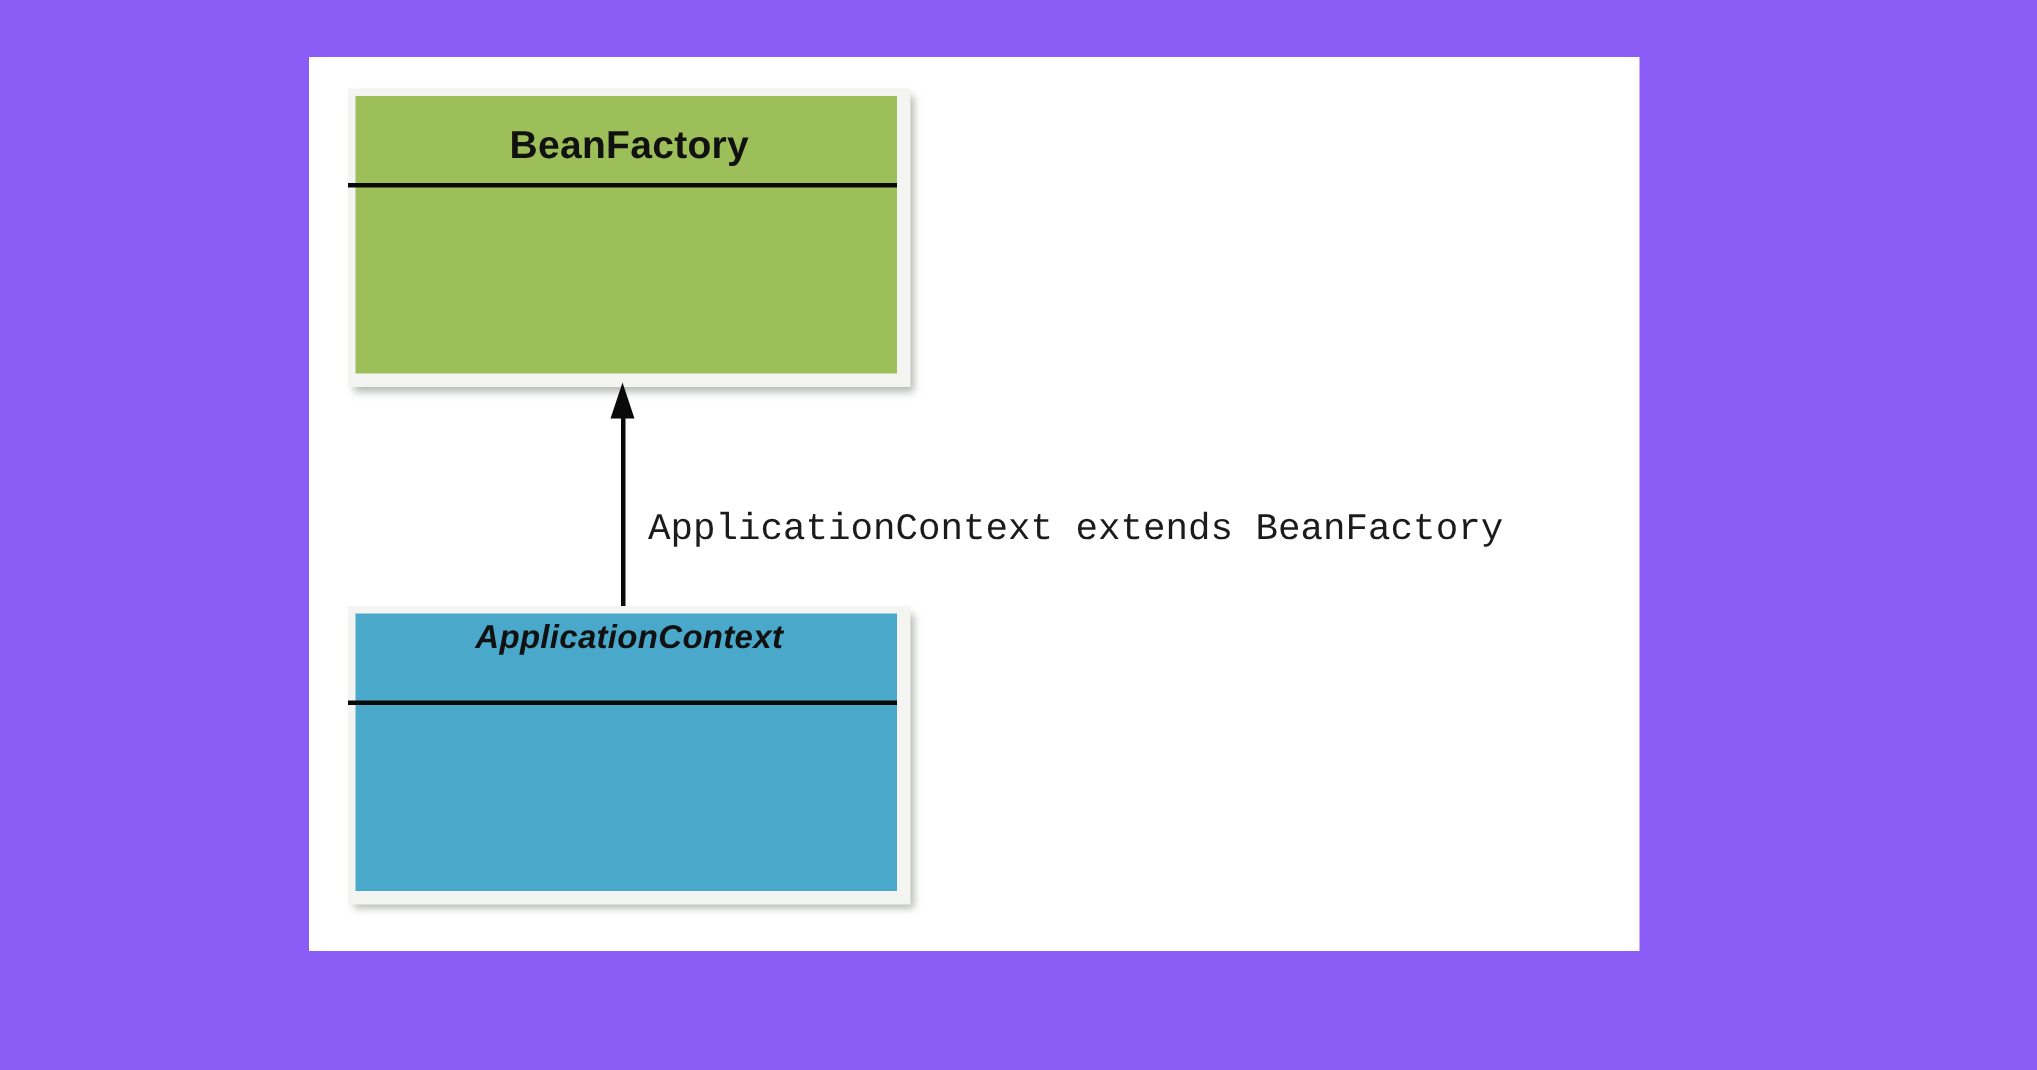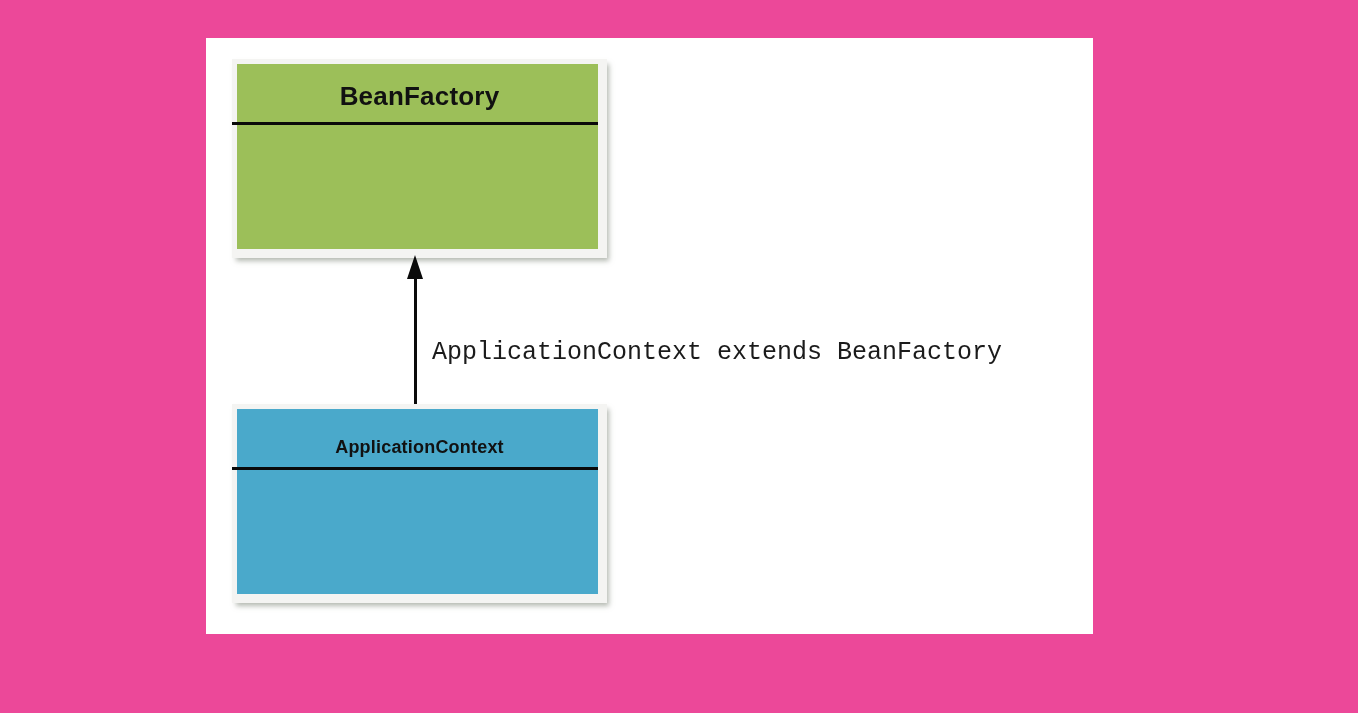--- a/index.html
+++ b/index.html
@@ -12,21 +12,21 @@
     width: 1358px;
     height: 713px;
     overflow: hidden;
     font-family: "Liberation Sans", "DejaVu Sans", sans-serif;
   }
 
   #screen {
     position: relative;
     width: 1358px;
     height: 713px;
-    background: #ec4899;
+    background: #8b5cf6;
   }
 
   
   #canvas {
     position: absolute;
     left: 206px;
     top: 38px;
     width: 887px;
     height: 596px;
     background: #ffffff;
@@ -83,23 +83,24 @@
 
   
   #class-applicationcontext {
     left: 26px;          
     top: 366px;          
     width: 375px;
     height: 199px;       
   }
   #class-applicationcontext .fill { background: #4aa9cb; }
   #class-applicationcontext .title {
-    top: 28px;
-    font-size: 18px;
+    top: 6px;
+    font-size: 22px;
     line-height: 30px;
+    font-style: italic;
   }
   #class-applicationcontext .divider {
     left: 0px;
     width: 366px;
     top: 63px;
   }
 
   
   #connector {
     position: absolute;

